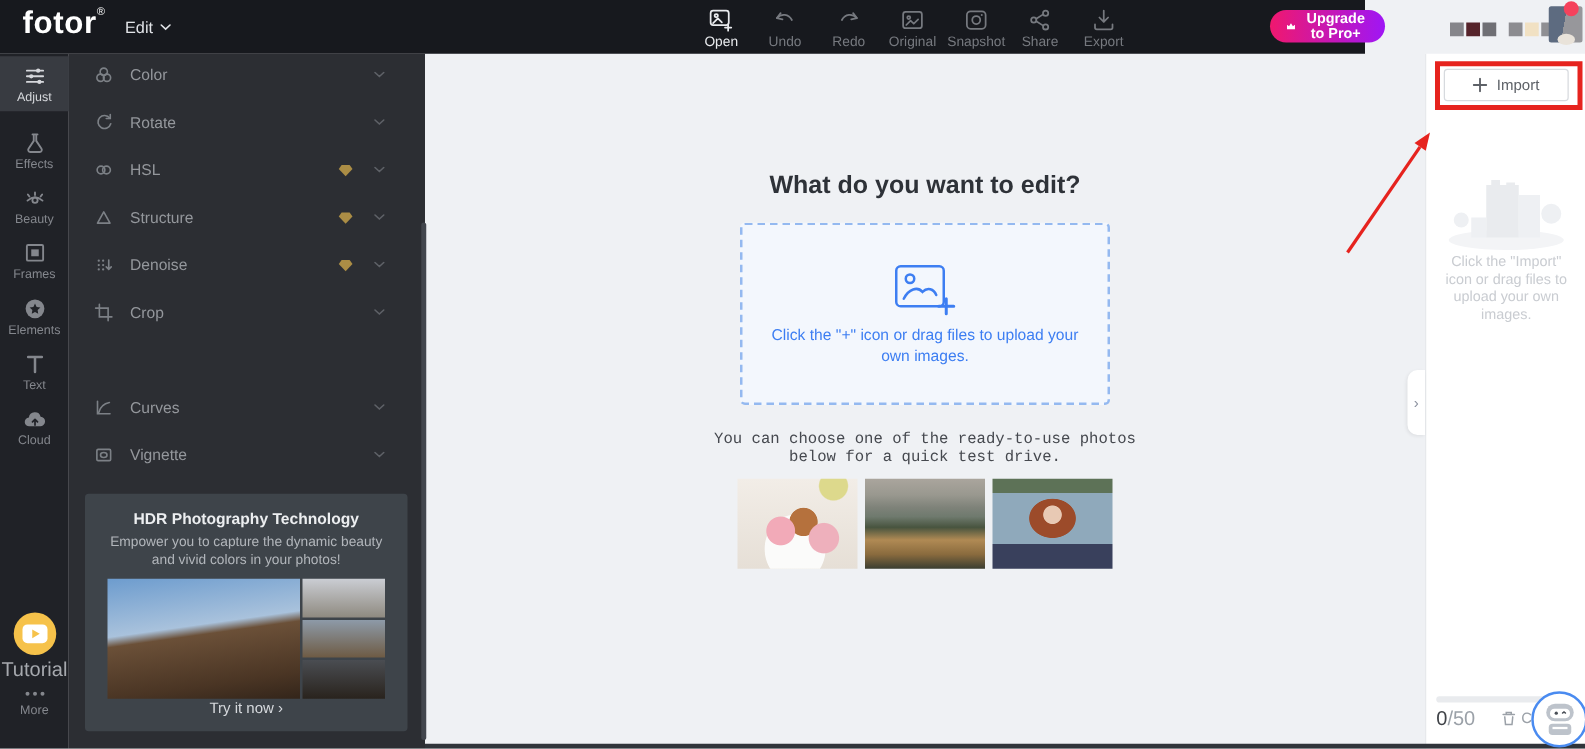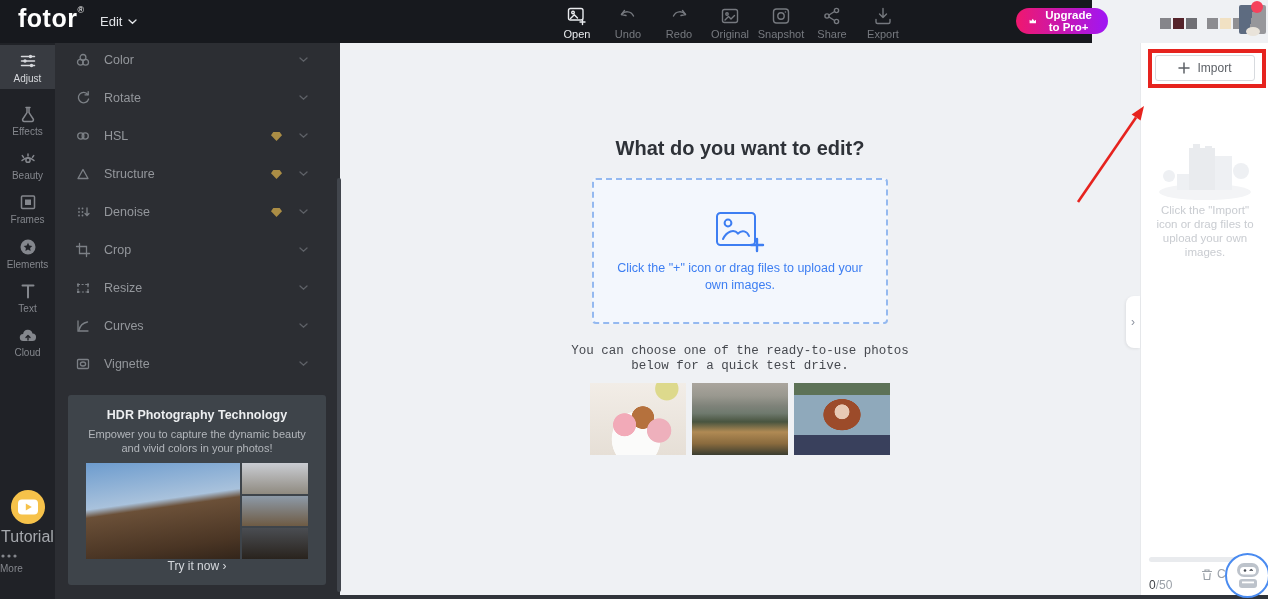--- a/index.html
+++ b/index.html
@@ -22,21 +22,21 @@
   .avatar { position:absolute; left:1239px; top:5px; width:27px; height:29px; border-radius:2px; background:linear-gradient(100deg,#5d6b80 46%,#97979b 46%); cursor:pointer; }
   .avatar .chin { position:absolute; left:7px; bottom:-2px; width:14px; height:9px; border-radius:50%; background:#e9e3da; }
   .badge { position:absolute; left:1251px; top:1px; width:12px; height:12px; border-radius:50%; background:#f5425c; z-index:6; }
 
   
   .rail { position:absolute; left:0; top:43px; width:55px; height:556px; background:#202227; z-index:4; }
   .rail-item { position:absolute; left:0; width:55px; height:44px; display:flex; flex-direction:column; align-items:center; justify-content:center; gap:2px; color:#84878d; font-size:10px; cursor:pointer; }
   .rail-item.active { background:#383b41; color:#d6d8dc; }
   .tutorial-btn { position:absolute; left:0; top:447px; width:55px; text-align:center; color:#a6a9ae; font-size:16px; cursor:pointer; }
   .tut-circle { width:34px; height:34px; border-radius:50%; background:#f6c24a; margin:0 auto 4px; display:flex; align-items:center; justify-content:center; }
-  .more-btn { position:absolute; left:0; top:506px; width:55px; text-align:left; color:#84878d; font-size:10px; cursor:pointer; }
+  .more-btn { position:absolute; left:0; top:506px; width:55px; text-align:center; color:#84878d; font-size:10px; cursor:pointer; }
   .more-dots { margin-bottom:3px; }
 
   
   .left-panel { position:absolute; left:55px; top:43px; width:285px; height:556px; background:#2c2e33; z-index:3; }
   .panel-row { position:absolute; left:0; width:285px; height:36px; display:flex; align-items:center; padding:0 32px 0 20px; color:#94979c; font-size:12.5px; cursor:pointer; }
   .panel-row .p-icon { width:16px; height:16px; margin-right:13px; flex:none; display:flex; align-items:center; }
   .panel-row .gem { margin-left:auto; margin-right:16px; display:flex; }
   .panel-row .chev { margin-left:auto; display:flex; }
   .panel-row .gem + .chev { margin-left:0; }
   .panel-scrollbar { position:absolute; left:282px; top:135px; width:4px; height:414px; background:#42464d; border-radius:2px; cursor:pointer; }
@@ -75,21 +75,21 @@
       radial-gradient(circle at 50% 40%, #e8c9b4 0 11%, transparent 12%),
       radial-gradient(ellipse at 50% 44%, #9c4b2a 0 27%, transparent 28%),
       linear-gradient(180deg,#5d7257 0 16%, #8fa9bb 16% 72%, #39405c 72%); }
 
   
   .right-panel { position:absolute; left:1140px; top:43px; width:128px; height:556px; background:#ffffff; border-left:1px solid #e7e9ec; z-index:3; }
   .import-btn { position:absolute; left:14px; top:12px; width:100px; height:26px; border:1px solid #d7dade; border-radius:3px; background:#fff; color:#5d6167; font-size:12px; display:flex; align-items:center; justify-content:center; gap:7px; cursor:pointer; }
   .empty-illu { position:absolute; left:50%; top:95px; transform:translateX(-50%); }
   .empty-hint { position:absolute; left:8px; top:160px; width:112px; text-align:center; font-size:11.5px; line-height:14px; color:#c9ccd1; }
   .progress-track { position:absolute; left:8px; top:514px; width:112px; height:5px; background:#e9ebee; border-radius:3px; }
-  .counter { position:absolute; left:8px; top:524px; font-size:12px; color:#3f4247;margin-top:11px; }
+  .counter { position:absolute; left:8px; top:524px; font-size:16px; color:#3f4247; }
   .counter .total { color:#9ba1a8; }
   .clear-btn { position:absolute; left:60px; top:524px; display:flex; align-items:center; gap:4px; color:#9ba1a8; font-size:12px; cursor:pointer; }
   .robot-btn { position:absolute; left:1225px; top:553px; width:45px; height:45px; border-radius:50%; background:#fff; border:2px solid #4a8bf0; z-index:6; display:flex; align-items:center; justify-content:center; cursor:pointer; overflow:hidden; }
   .collapse-handle { position:absolute; left:1126px; top:296px; width:14px; height:52px; background:#fff; border-radius:8px 0 0 8px; z-index:4; display:flex; align-items:center; justify-content:center; color:#8d93a0; font-size:12px; box-shadow:-1px 1px 3px rgba(0,0,0,.07); cursor:pointer; }
 
   
   .annotation-box { position:absolute; left:1148px; top:49px; width:118px; height:39px; border:4px solid #e6231e; z-index:7; pointer-events:none; }
   .annotation-arrow { position:absolute; left:1072px; top:96px; z-index:7; pointer-events:none; }
   .bottom-strip { position:absolute; left:340px; top:595px; width:928px; height:4px; background:#30343a; z-index:5; }
 </style>
@@ -344,37 +344,20 @@
         </svg>
       </span>
   </div>
   <div class="panel-row" style="top:189px">
     <span class="p-icon">
         <svg width="16" height="16" viewBox="0 0 16 16" fill="none" stroke="#7c8086" stroke-width="1.3" stroke-linecap="round">
           <path d="M4.5 1.5v10h10M1.5 4.5h10v10"></path>
         </svg>
       </span>
     <span>Crop</span>
-    <span class="chev">
-        <svg width="9" height="6" viewBox="0 0 9 6">
-          <path d="M1 1l3.5 3.2L8 1" fill="none" stroke="#5e6167" stroke-width="1.3" stroke-linecap="round"></path>
-        </svg>
-      </span>
-  </div>
-  <div class="panel-row" style="top:227px">
-    <span class="p-icon">
-        <svg width="16" height="16" viewBox="0 0 16 16" fill="none" stroke="#7c8086" stroke-width="1.2">
-          <rect x="3" y="4.5" width="10" height="7.5" stroke-dasharray="2 1.6"></rect>
-          <rect x="2" y="3.5" width="2" height="2" fill="#7c8086" stroke="none"></rect>
-          <rect x="12" y="3.5" width="2" height="2" fill="#7c8086" stroke="none"></rect>
-          <rect x="2" y="11" width="2" height="2" fill="#7c8086" stroke="none"></rect>
-          <rect x="12" y="11" width="2" height="2" fill="#7c8086" stroke="none"></rect>
-        </svg>
-      </span>
-    <span>Resize</span>
     <span class="chev">
         <svg width="9" height="6" viewBox="0 0 9 6">
           <path d="M1 1l3.5 3.2L8 1" fill="none" stroke="#5e6167" stroke-width="1.3" stroke-linecap="round"></path>
         </svg>
       </span>
   </div>
   <div class="panel-row" style="top:265px">
     <span class="p-icon">
         <svg width="16" height="16" viewBox="0 0 16 16" fill="none" stroke="#7c8086" stroke-width="1.3" stroke-linecap="round">
           <path d="M3 3v10h10"></path>

